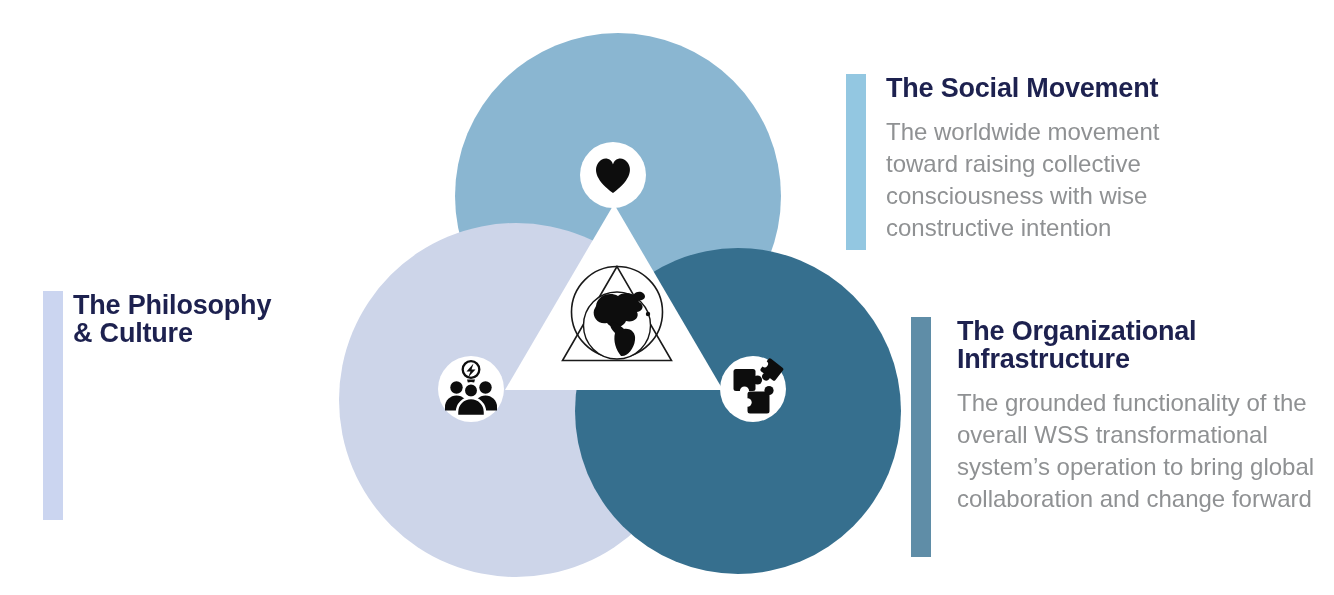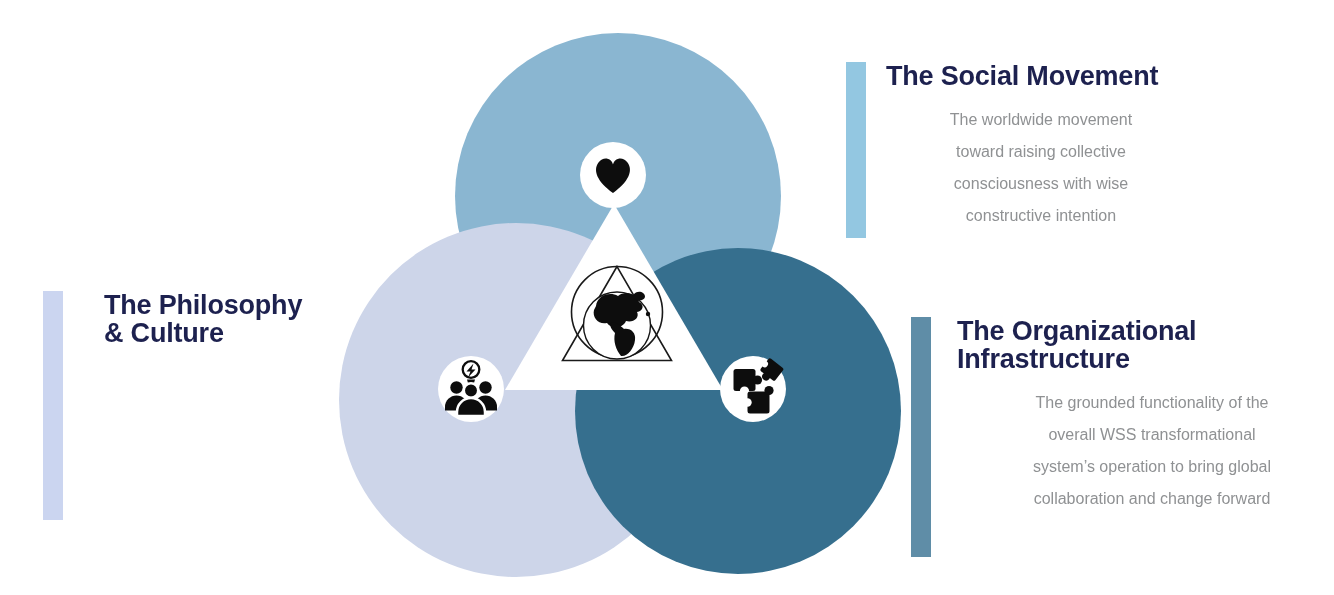--- a/index.html
+++ b/index.html
@@ -19,34 +19,34 @@
   .ink{fill:var(--icon-color);}
   .ink-line{fill:none;stroke:var(--icon-color);stroke-width:2.3;}
   .white-cut{fill:#ffffff;}
   .outlined{stroke:#ffffff;stroke-width:2.5;}
 
   .block{position:absolute;display:flex;}
   .bar{width:20px;flex:none;}
   .bar-social{height:176px;background:var(--bar-social);}
   .bar-philosophy{height:229px;background:var(--bar-philosophy);}
   .bar-org{height:240px;background:var(--bar-org);}
-  .block-social{left:830px;top:62px;padding-left:16px;}
+  .block-social{left:830px;top:74px;padding-left:16px;}
   .block-philosophy{left:43px;top:291px;}
   .block-org{left:911px;top:317px;}
   .txt{margin-left:20px;}
-  .block-philosophy .txt{margin-left:41px;width:260px;}
+  .block-philosophy .txt{margin-left:10px;width:260px;}
   .block-social .txt{width:310px;}
   .block-org .txt{margin-left:26px;width:390px;}
   .title{
     margin:0;font-size:27px;line-height:28px;font-weight:700;
     color:var(--title-color);white-space:pre-line;letter-spacing:-0.2px;
   }
   .desc{
-    margin:14px 0 0 0;font-size:16px;line-height:32px;font-weight:400;
-    color:var(--body-color);white-space:pre-line;text-align:center;
+    margin:14px 0 0 0;font-size:24px;line-height:32px;font-weight:400;
+    color:var(--body-color);white-space:pre-line;
   }
 </style>
 </head>
 <body>
 
 <svg class="venn" viewBox="0 0 1334 595" aria-hidden="true">
 
   <circle class="c-social" cx="618" cy="196" r="163"></circle>
   <circle class="c-philosophy" cx="516" cy="400" r="177"></circle>
   <circle class="c-org" cx="738" cy="411" r="163"></circle>

